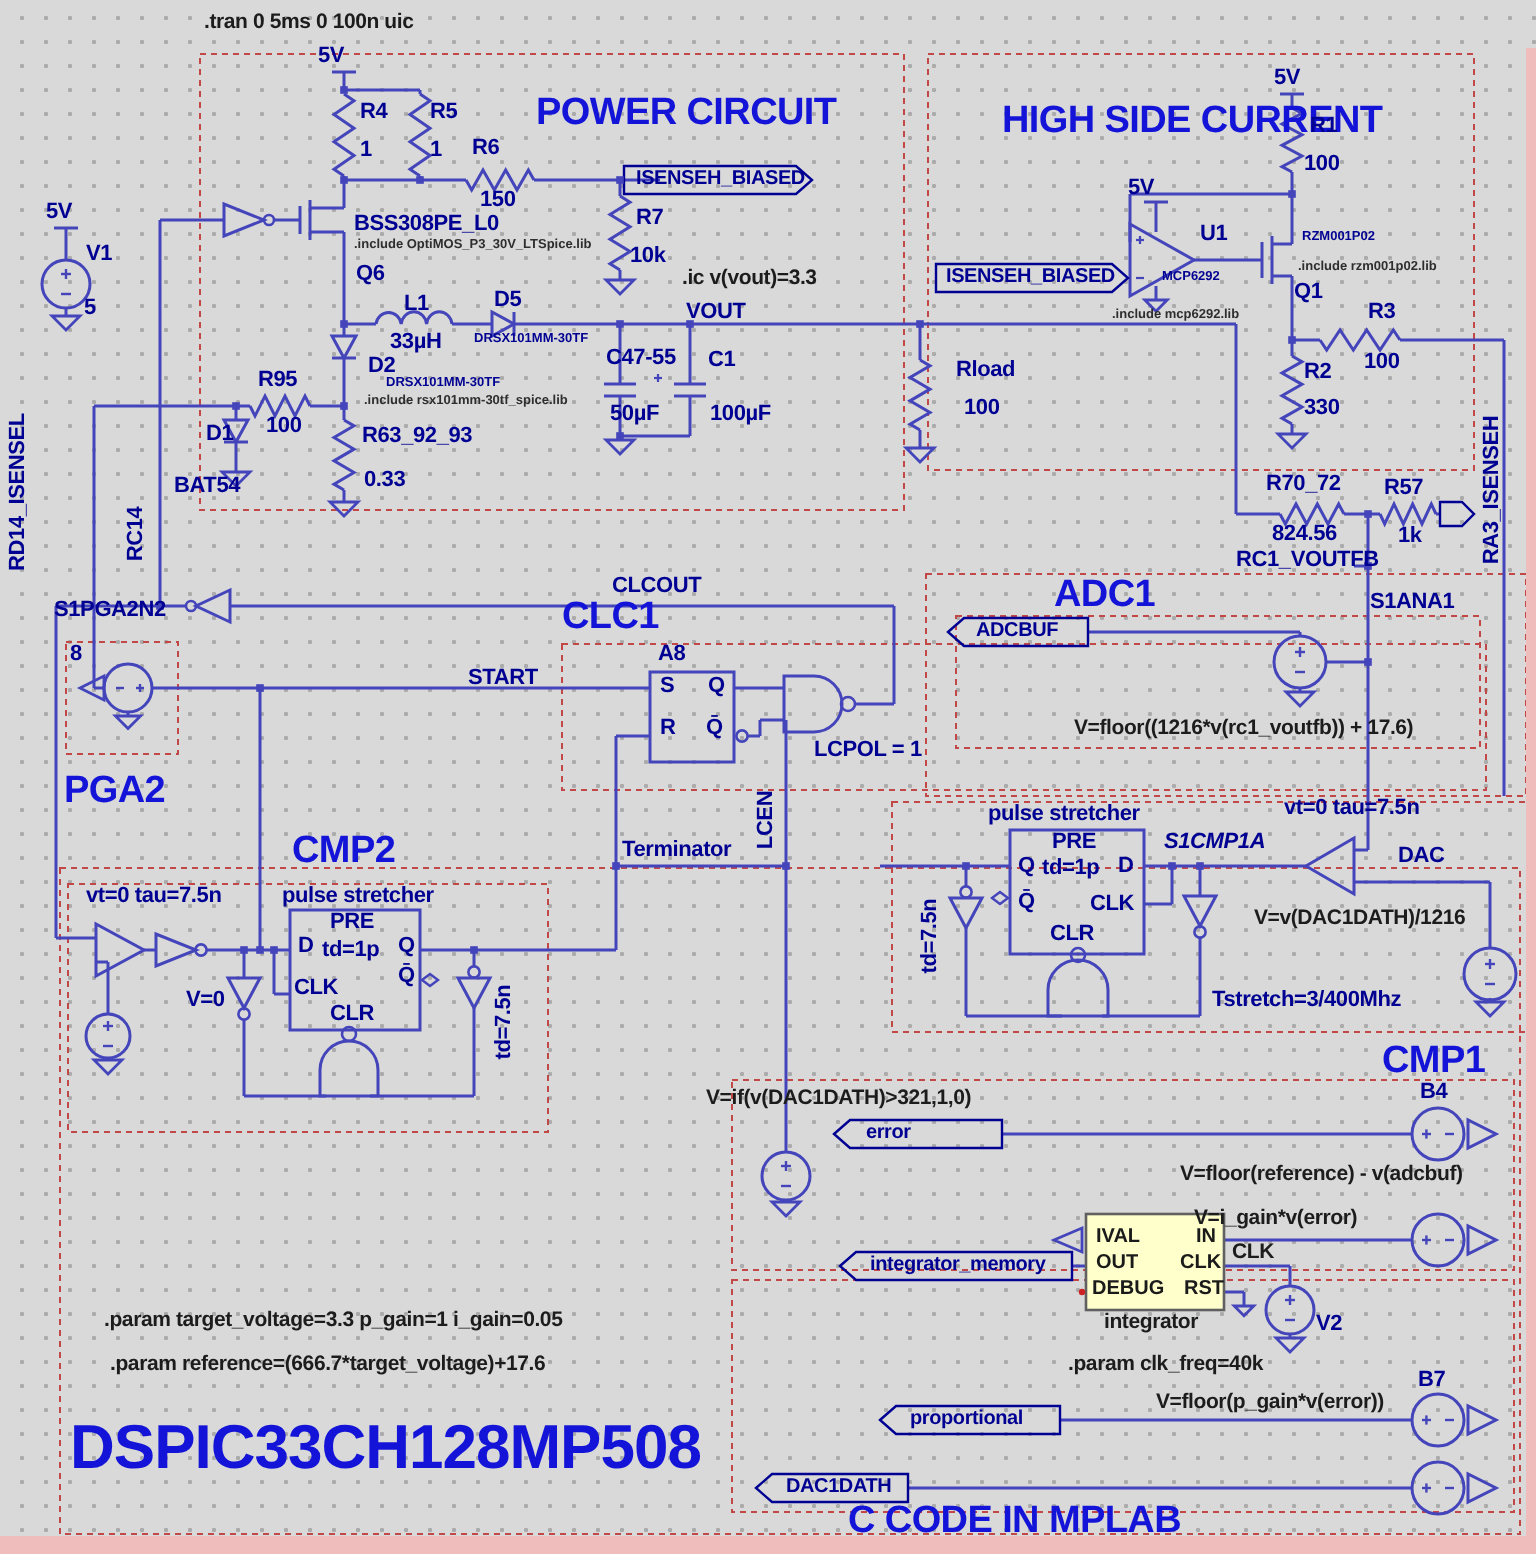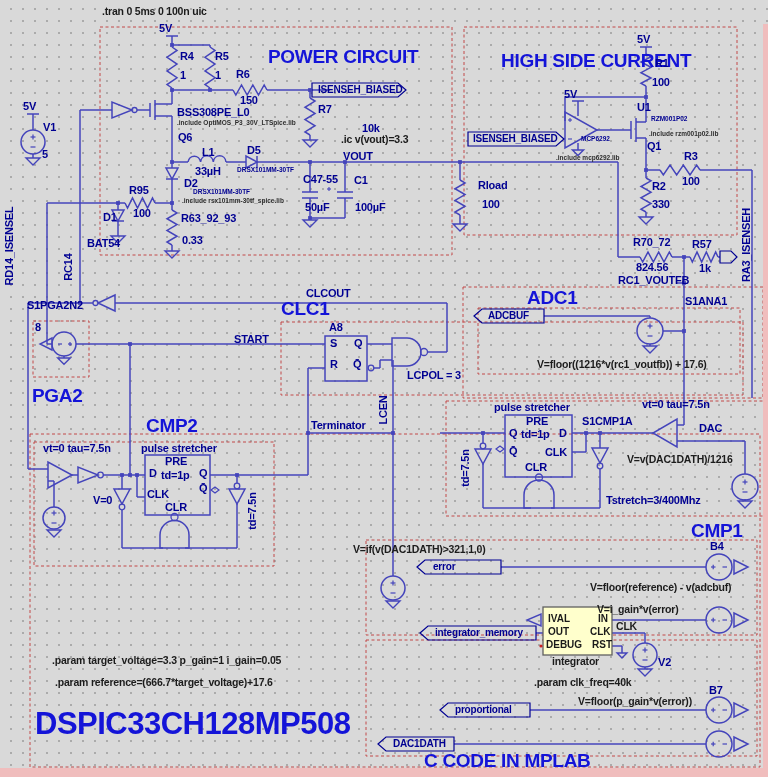--- a/index.html
+++ b/index.html
@@ -330,21 +330,21 @@
     <div class="t big" style="left: 268px; top: 47px;">POWER CIRCUIT</div>
     <div class="t lbl" style="left: 159px; top: 23px;">5V</div>
     <div class="t lbl" style="left: 180px; top: 51px;">R4</div>
     <div class="t lbl" style="left: 180px; top: 70px;">1</div>
     <div class="t lbl" style="left: 215px; top: 51px;">R5</div>
     <div class="t lbl" style="left: 215px; top: 70px;">1</div>
     <div class="t lbl" style="left: 236px; top: 69px;">R6</div>
     <div class="t lbl" style="left: 240px; top: 95px;">150</div>
     <div class="t flagtxt" style="left: 318px; top: 85px;">ISENSEH_BIASED</div>
     <div class="t lbl" style="left: 318px; top: 104px;">R7</div>
-    <div class="t lbl" style="left: 315px; top: 123px; margin-left: 47px;">10k</div>
+    <div class="t lbl" style="left: 315px; top: 123px;">10k</div>
     <div class="t lbl" style="left: 177px; top: 107px;">BSS308PE_L0</div>
     <div class="t tiny" style="left: 177px; top: 120px;">.include OptiMOS_P3_30V_LTSpice.lib</div>
     <div class="t lbl" style="left: 178px; top: 132px;">Q6</div>
     <div class="t lbl" style="left: 202px; top: 147px;">L1</div>
     <div class="t lbl" style="left: 195px; top: 166px;">33µH</div>
     <div class="t lbl" style="left: 184px; top: 178px;">D2</div>
     <div class="t tinyb" style="left: 193px; top: 189px;">DRSX101MM-30TF</div>
     <div class="t tiny" style="left: 182px; top: 198px;">.include rsx101mm-30tf_spice.lib</div>
     <div class="t lbl" style="left: 247px; top: 145px;">D5</div>
     <div class="t tinyb" style="left: 237px; top: 167px;">DRSX101MM-30TF</div>
@@ -365,21 +365,21 @@
     <div class="t lbl" style="left: 23px; top: 101px;">5V</div>
     <div class="t lbl" style="left: 43px; top: 122px;">V1</div>
     <div class="t lbl" style="left: 42px; top: 149px;">5</div>
     <div class="t lbl v" style="left: 10px; top: 246px;">RD14_ISENSEL</div>
     <div class="t lbl v" style="left: 69px; top: 267px;">RC14</div>
     <div class="t big" style="left: 469px; top: 51px; margin-left: 32px;">HIGH SIDE CURRENT</div>
     <div class="t lbl" style="left: 637px; top: 34px;">5V</div>
     <div class="t lbl" style="left: 655px; top: 58px;">R1</div>
     <div class="t lbl" style="left: 652px; top: 77px;">100</div>
     <div class="t lbl" style="left: 564px; top: 89px;">5V</div>
-    <div class="t lbl" style="left: 600px; top: 102px; margin-left: 37px;">U1</div>
+    <div class="t lbl" style="left: 600px; top: 112px;">U1</div>
     <div class="t tinyb" style="left: 581px; top: 136px;">MCP6292</div>
     <div class="t tiny" style="left: 556px; top: 155px;">.include mcp6292.lib</div>
     <div class="t flagtxt" style="left: 473px; top: 134px;">ISENSEH_BIASED</div>
     <div class="t tinyb" style="left: 651px; top: 116px;">RZM001P02</div>
     <div class="t tiny" style="left: 649px; top: 131px;">.include rzm001p02.lib</div>
     <div class="t lbl" style="left: 647px; top: 141px;">Q1</div>
     <div class="t lbl" style="left: 684px; top: 151px;">R3</div>
     <div class="t lbl" style="left: 682px; top: 176px;">100</div>
     <div class="t lbl" style="left: 652px; top: 181px;">R2</div>
     <div class="t lbl" style="left: 652px; top: 199px;">330</div>
@@ -394,21 +394,21 @@
     <div class="t flagtxt" style="left: 488px; top: 311px;">ADCBUF</div>
     <div class="t blk" style="left: 537px; top: 359px;">V=floor((1216*v(rc1_voutfb)) + 17.6)</div>
     <div class="t lbl" style="left: 306px; top: 288px;">CLCOUT</div>
     <div class="t big" style="left: 281px; top: 299px;">CLC1</div>
     <div class="t lbl" style="left: 329px; top: 322px;">A8</div>
     <div class="t lbl" style="left: 330px; top: 338px;">S</div>
     <div class="t lbl" style="left: 330px; top: 359px;">R</div>
     <div class="t lbl" style="left: 354px; top: 338px;">Q</div>
     <div class="t lbl" style="left: 353px; top: 359px;">Q̄</div>
     <div class="t lbl" style="left: 234px; top: 334px;">START</div>
-    <div class="t lbl" style="left: 407px; top: 370px;">LCPOL = 3</div>
+    <div class="t lbl" style="left: 407px; top: 370px;">LCPOL = 1</div>
     <div class="t lbl" style="left: 311px; top: 420px;">Terminator</div>
     <div class="t lbl v" style="left: 384px; top: 410px;">LCEN</div>
     <div class="t big" style="left: 32px; top: 386px; text-align: right;">PGA2</div>
     <div class="t lbl" style="left: 27px; top: 300px;">S1PGA2N2</div>
     <div class="t lbl" style="left: 35px; top: 322px;">8</div>
     <div class="t big" style="left: 146px; top: 416px;">CMP2</div>
     <div class="t lbl" style="left: 43px; top: 443px;">vt=0 tau=7.5n</div>
     <div class="t lbl" style="left: 141px; top: 443px;">pulse stretcher</div>
     <div class="t lbl" style="left: 93px; top: 495px;">V=0</div>
     <div class="t lbl" style="left: 165px; top: 456px;">PRE</div>
@@ -420,21 +420,21 @@
     <div class="t lbl" style="left: 165px; top: 502px;">CLR</div>
     <div class="t lbl v" style="left: 253px; top: 511px;">td=7.5n</div>
     <div class="t lbl" style="left: 494px; top: 402px;">pulse stretcher</div>
     <div class="t lbl" style="left: 526px; top: 416px;">PRE</div>
     <div class="t lbl" style="left: 509px; top: 428px;">Q</div>
     <div class="t lbl" style="left: 521px; top: 429px;">td=1p</div>
     <div class="t lbl" style="left: 559px; top: 428px;">D</div>
     <div class="t lbl" style="left: 509px; top: 446px;">Q̄</div>
     <div class="t lbl" style="left: 545px; top: 447px;">CLK</div>
     <div class="t lbl" style="left: 525px; top: 462px;">CLR</div>
-    <div class="t lbl" style="left: 582px; top: 416px;">S1CMP1A</div>
+    <div class="t lbl" style="left: 582px; top: 416px; font-style: italic;">S1CMP1A</div>
     <div class="t lbl" style="left: 642px; top: 399px;">vt=0 tau=7.5n</div>
     <div class="t lbl" style="left: 699px; top: 423px;">DAC</div>
     <div class="t blk" style="left: 627px; top: 454px;">V=v(DAC1DATH)/1216</div>
     <div class="t lbl" style="left: 606px; top: 495px;">Tstretch=3/400Mhz</div>
     <div class="t lbl v" style="left: 466px; top: 468px;">td=7.5n</div>
     <div class="t big" style="left: 691px; top: 521px;">CMP1</div>
     <div class="t blk" style="left: 353px; top: 544px;">V=if(v(DAC1DATH)&gt;321,1,0)</div>
     <div class="t flagtxt" style="left: 433px; top: 562px;">error</div>
     <div class="t lbl" style="left: 710px; top: 541px;">B4</div>
     <div class="t blk" style="left: 590px; top: 582px;">V=floor(reference) - v(adcbuf)</div>

